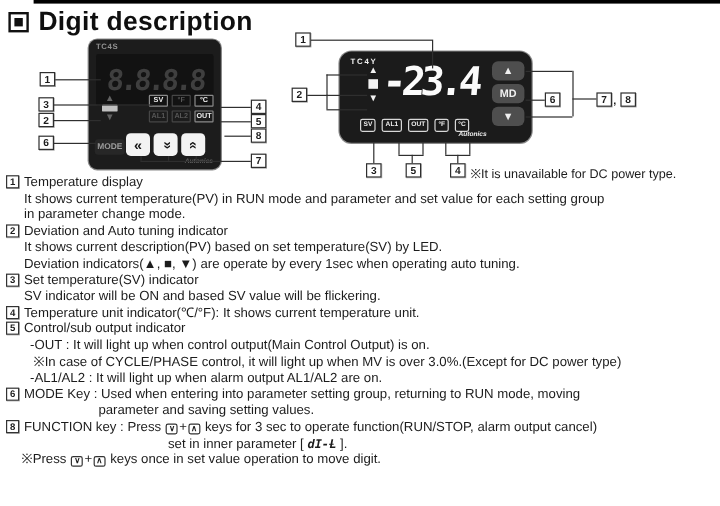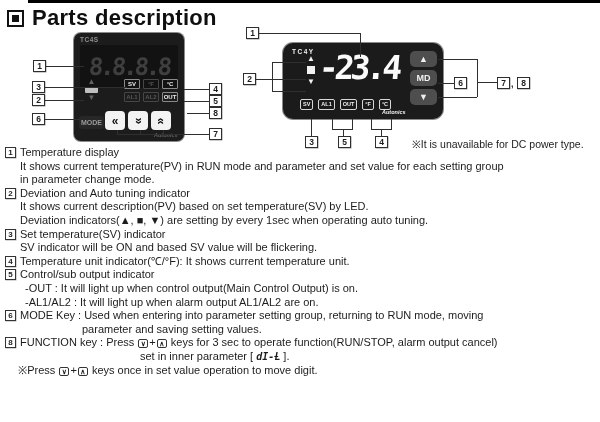--- a/index.html
+++ b/index.html
@@ -57,21 +57,21 @@
              font-size:33px;line-height:1;color:#fbfbfb;letter-spacing:-4px;transform:skewX(-5deg);}
   .y-btns{position:absolute;left:127px;top:8px;display:flex;flex-direction:column;gap:3px;}
   .ybtn{width:27px;height:16px;background:#4e4e4e;border-radius:5px;display:flex;align-items:center;
         justify-content:center;color:#f0f0f0;font-size:9px;font-weight:bold;}
   .y-inds{position:absolute;left:17px;top:56px;display:flex;gap:5px;}
   .yind{height:9px;box-sizing:content-box;padding:0 2px;border:1px solid #d8d8d8;border-radius:2px;
         font-size:5.5px;line-height:9px;font-weight:bold;color:#efefef;}
   .y-brand{position:absolute;left:99px;top:66px;font-size:5.5px;font-weight:bold;font-style:italic;color:#f0f0f0;}
 
   
-  .topnote{position:absolute;left:412px;top:137px;font-size:10.5px;color:#1c1c1c;}
+  .topnote{position:absolute;left:392px;top:137px;font-size:10.5px;color:#1c1c1c;}
 
   
   .list{position:absolute;left:5px;top:146px;right:2px;}
   .tline{line-height:13.6px;font-size:11px;white-space:nowrap;color:#1c1c1c;}
   .numbox{display:inline-block;width:11px;height:11px;box-sizing:border-box;border:1px solid #333;
           font-size:8px;line-height:9px;font-weight:bold;text-align:center;margin-right:4px;
           vertical-align:1px;box-shadow:0.5px 0.5px 0 #aaa;}
   .keyic{display:inline-block;width:10px;height:9px;box-sizing:border-box;border:1px solid #333;
          border-radius:2px;font-size:7px;line-height:7px;font-weight:bold;text-align:center;
          vertical-align:0px;margin:0 1px;}
@@ -80,21 +80,21 @@
 </head>
 <body>
 
 <div id="page">
   <div class="topbar"></div>
 
   <div class="heading">
     <span class="bullet">
         <i></i>
       </span>
-    <span class="title">Parts description</span>
+    <span class="title">Digit description</span>
   </div>
 
   <div class="tc4s">
     <span class="s-model">TC4S</span>
     <div class="s-display">
       <span class="s-digits">8.8.8.8</span>
     </div>
     <div class="s-dev">
       <div class="tri">▲</div>
       <div class="bar"></div>
@@ -206,26 +206,27 @@
   <i class="ln" style="left:477px;top:82px;width:20px;height:1px"></i>
 
   <span class="topnote">※It is unavailable for DC power type.</span>
 
   <div class="list" id="list">
       <div class="tline"><span class="numbox">1</span>Temperature display</div>
       <div class="tline" style="padding-left: 15px;">It shows current temperature(PV) in RUN mode and parameter and set value for each setting group</div>
       <div class="tline" style="padding-left: 15px;">in parameter change mode.</div>
       <div class="tline"><span class="numbox">2</span>Deviation and Auto tuning indicator</div>
       <div class="tline" style="padding-left: 15px;">It shows current description(PV) based on set temperature(SV) by LED.</div>
-      <div class="tline" style="padding-left: 15px;">Deviation indicators(▲, ■, ▼) are setting by every 1sec when operating auto tuning.</div>
+      <div class="tline" style="padding-left: 15px;">Deviation indicators(▲, ■, ▼) are operate by every 1sec when operating auto tuning.</div>
       <div class="tline"><span class="numbox">3</span>Set temperature(SV) indicator</div>
       <div class="tline" style="padding-left: 15px;">SV indicator will be ON and based SV value will be flickering.</div>
       <div class="tline"><span class="numbox">4</span>Temperature unit indicator(℃/°F): It shows current temperature unit.</div>
       <div class="tline"><span class="numbox">5</span>Control/sub output indicator</div>
       <div class="tline" style="padding-left: 20px;">-OUT : It will light up when control output(Main Control Output) is on.</div>
+      <div class="tline" style="padding-left: 23px;">※In case of CYCLE/PHASE control, it will light up when MV is over 3.0%.(Except for DC power type)</div>
       <div class="tline" style="padding-left: 20px;">-AL1/AL2 : It will light up when alarm output AL1/AL2 are on.</div>
       <div class="tline"><span class="numbox">6</span>MODE Key : Used when entering into parameter setting group, returning to RUN mode, moving</div>
       <div class="tline" style="padding-left: 77px;">parameter and saving setting values.</div>
       <div class="tline"><span class="numbox">8</span>FUNCTION key : Press <span class="keyic">∨</span>+<span class="keyic">∧</span> keys for 3 sec to operate function(RUN/STOP, alarm output cancel)</div>
       <div class="tline" style="padding-left: 135px;">set in inner parameter [ <span class="pseg">dI-Ƚ</span> ].</div>
       <div class="tline" style="padding-left: 13px;">※Press <span class="keyic">∨</span>+<span class="keyic">∧</span> keys once in set value operation to move digit.</div>
     </div>
 </div>
 
 </body></html>

